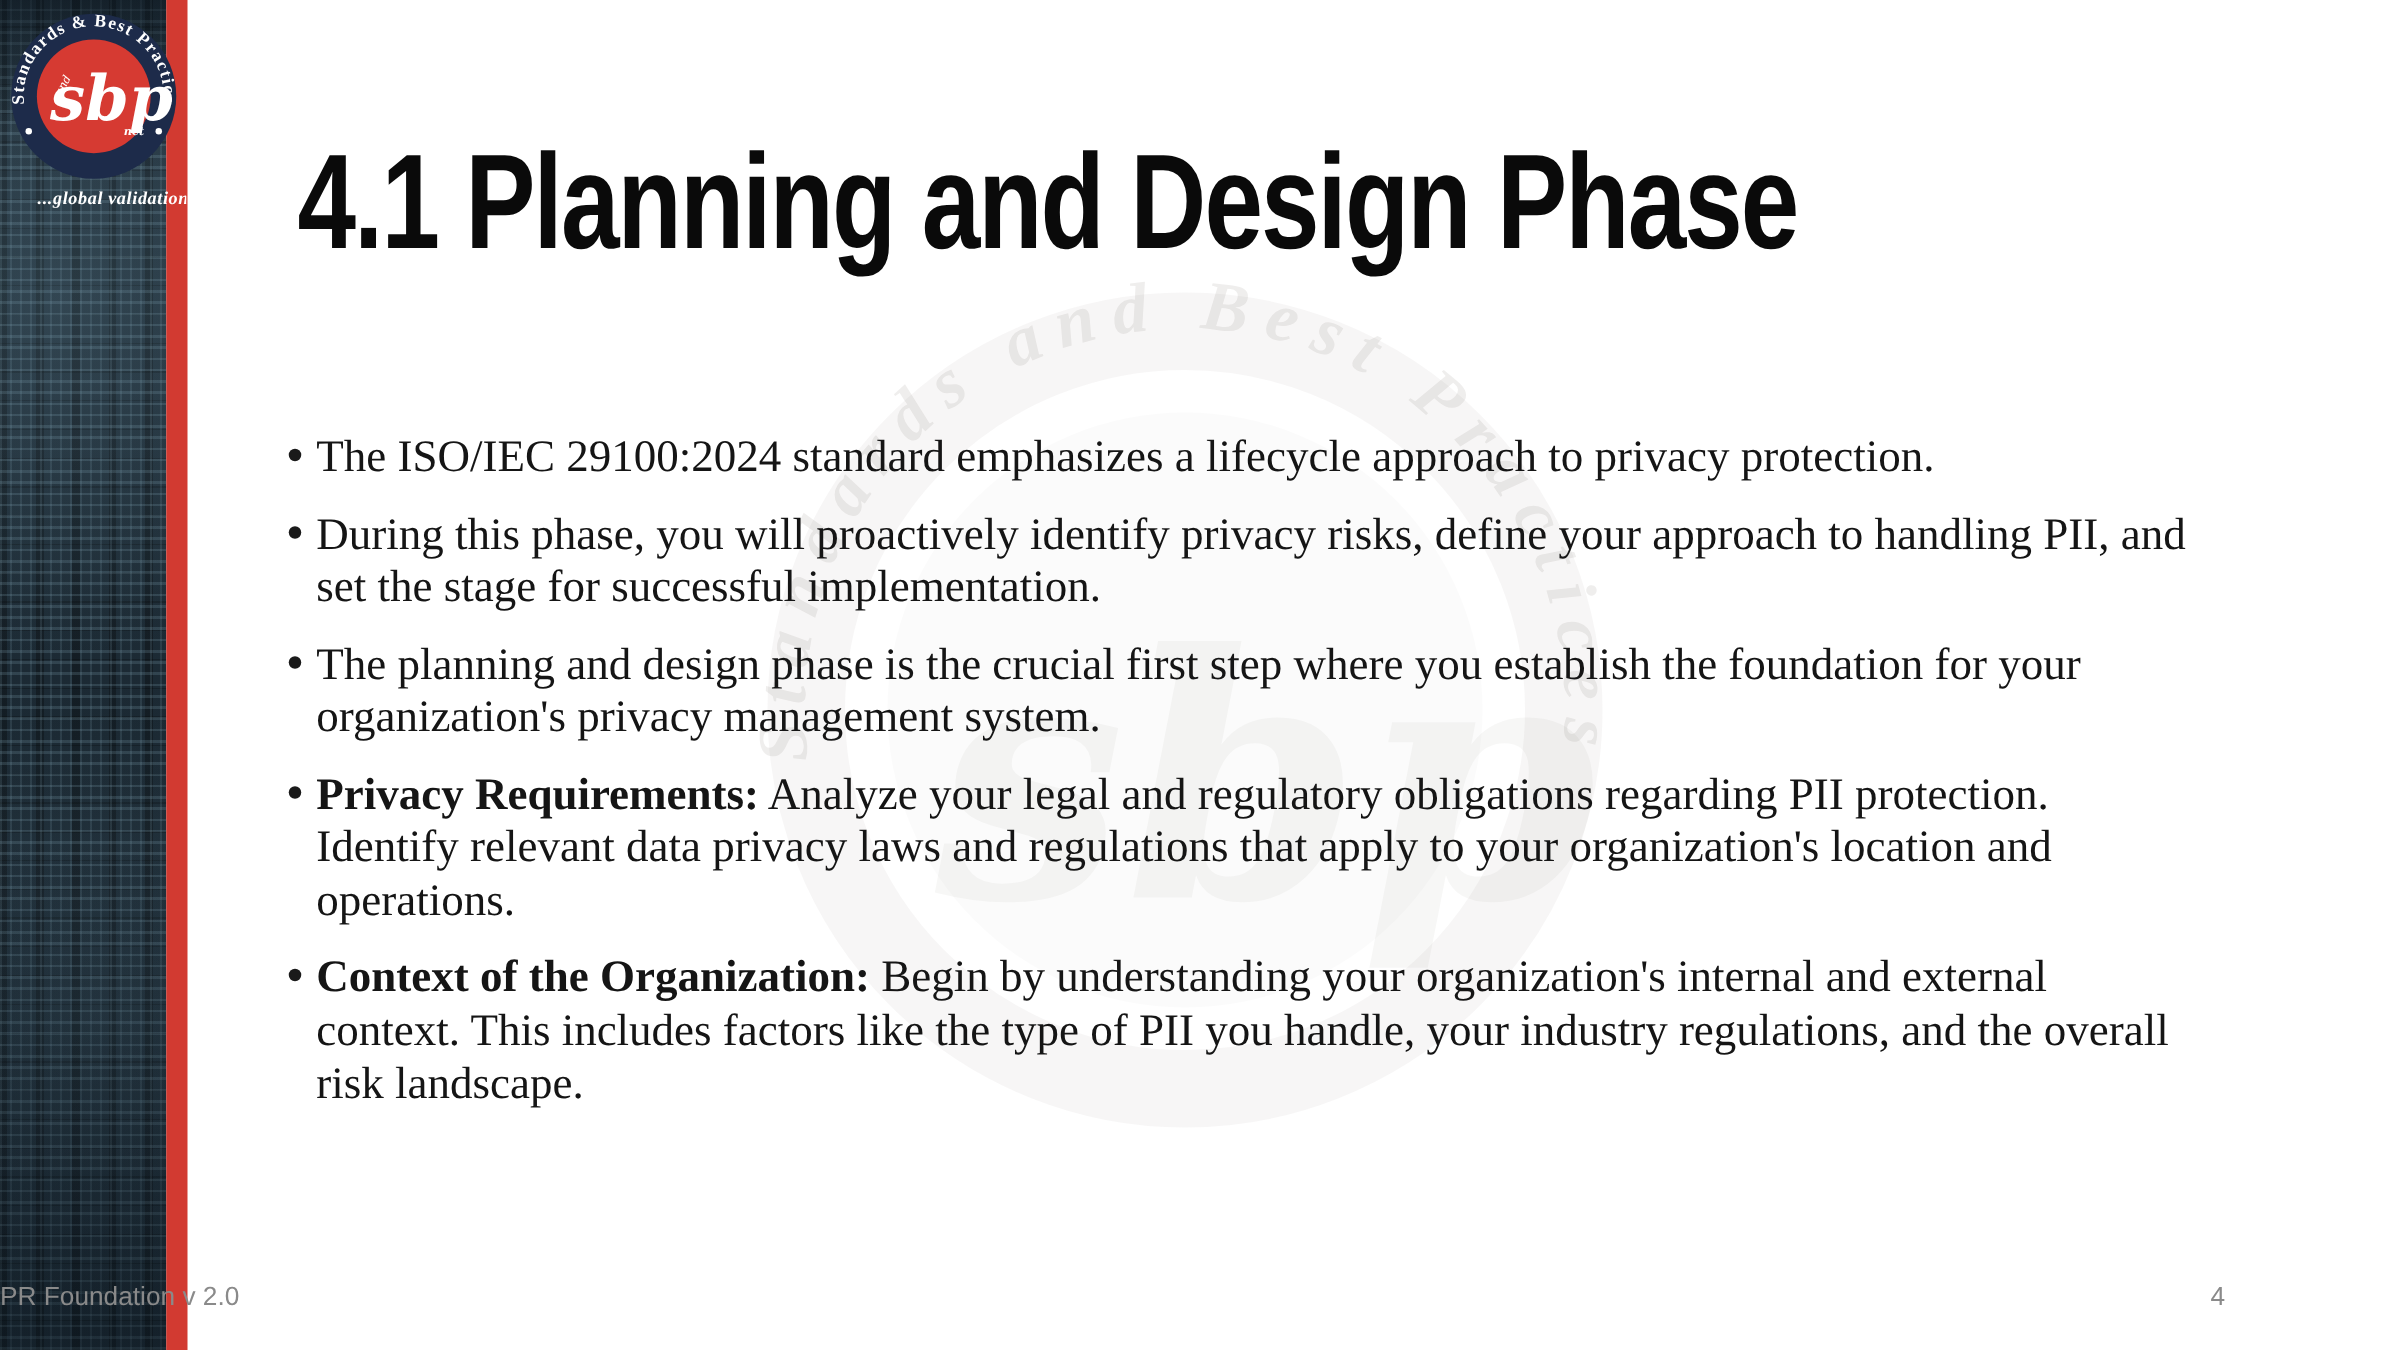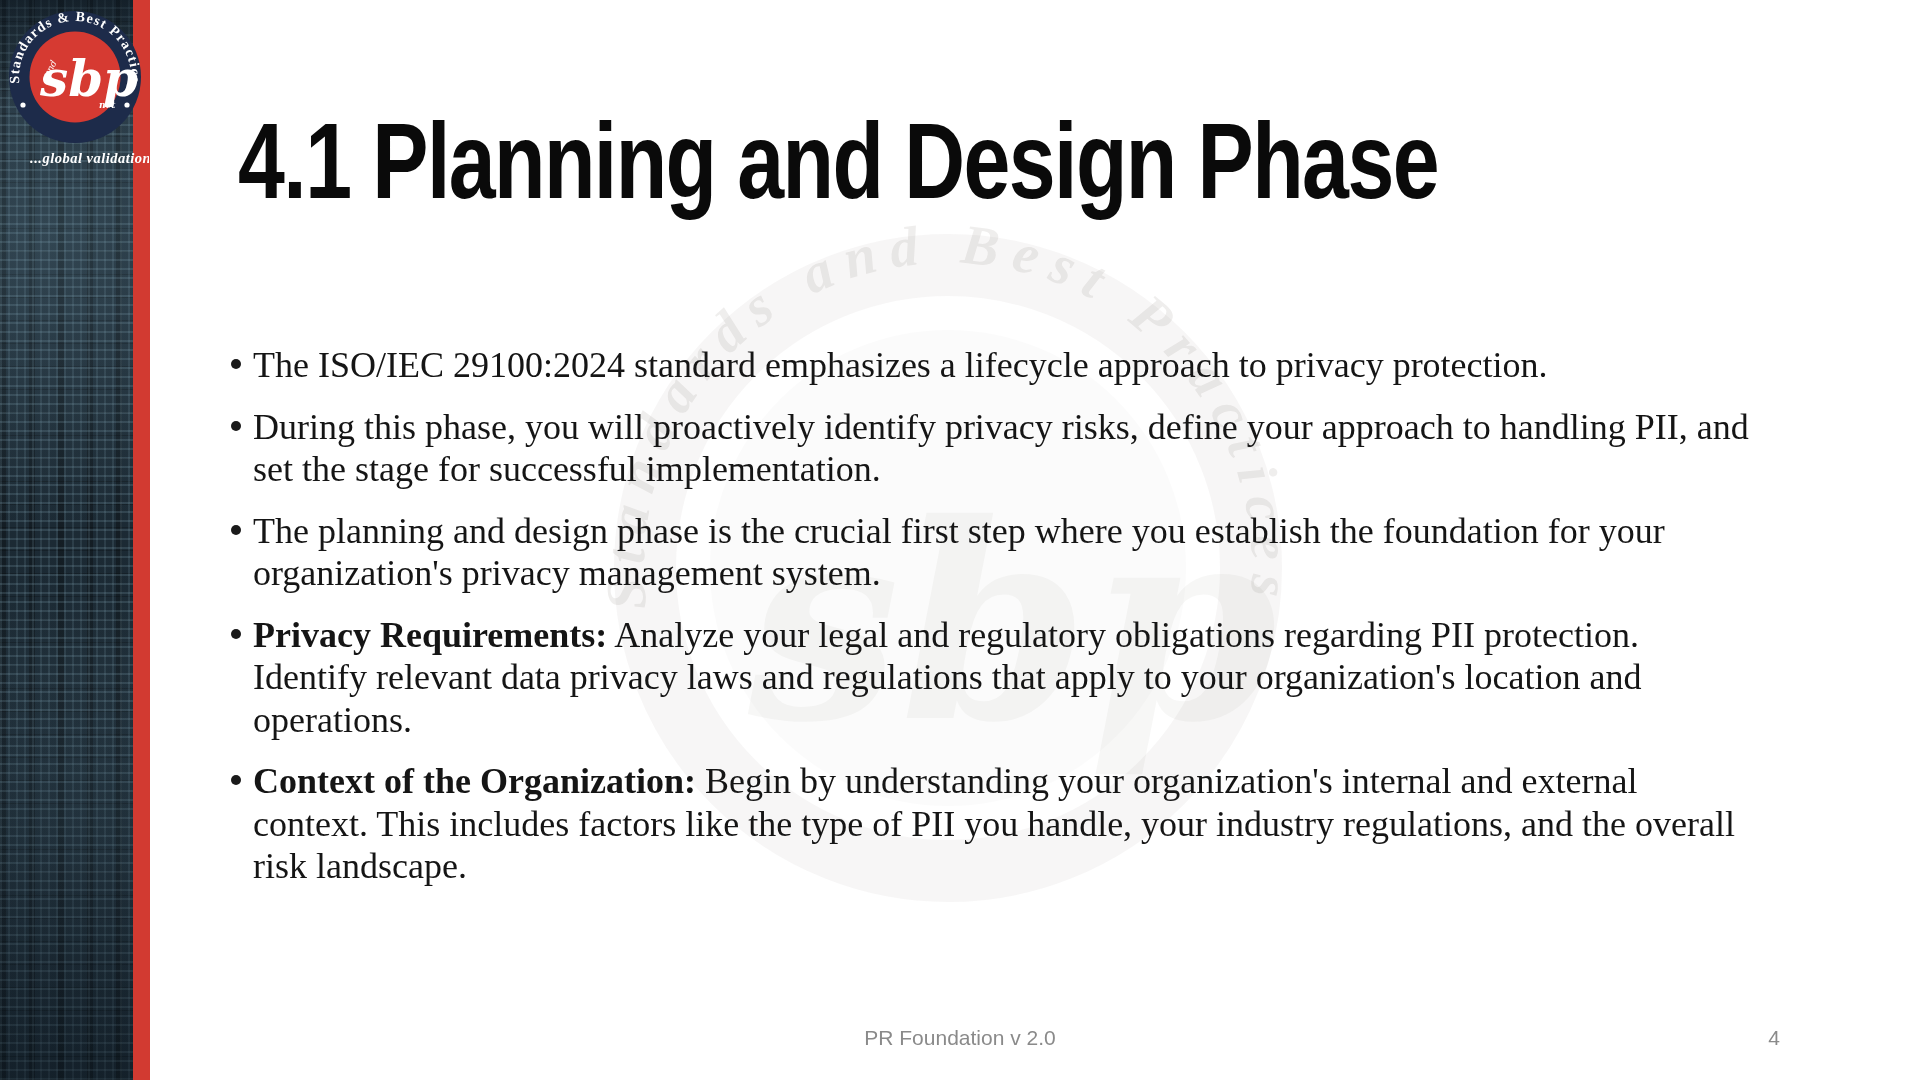--- a/index.html
+++ b/index.html
@@ -39,21 +39,21 @@
     font-size:36px;line-height:42.5px;margin:0 0 19px 0;color:#151515;
   }
   .body-block p.bulleted{padding-left:58px;position:relative;font-family:Liberation Serif, serif;}
   .bullet-dot{
     position:absolute;left:36px;top:15px;width:10px;height:10px;border-radius:50%;
     background:#1a1a1a;
   }
   .body-block strong{font-weight:bold;}
   
   .footer-center{
-    position:absolute;left:0;right:0;top:1026px;text-align:center;z-index:3;
+    position:absolute;left:0;right:0;top:1026px;text-align:left;z-index:3;
     font-size:21px;color:#8a8a8a;
   }
   .footer-page{
     position:absolute;right:140px;top:1026px;z-index:3;
     font-size:21px;color:#8a8a8a;
   }
 </style>
 </head>
 <body>
 

